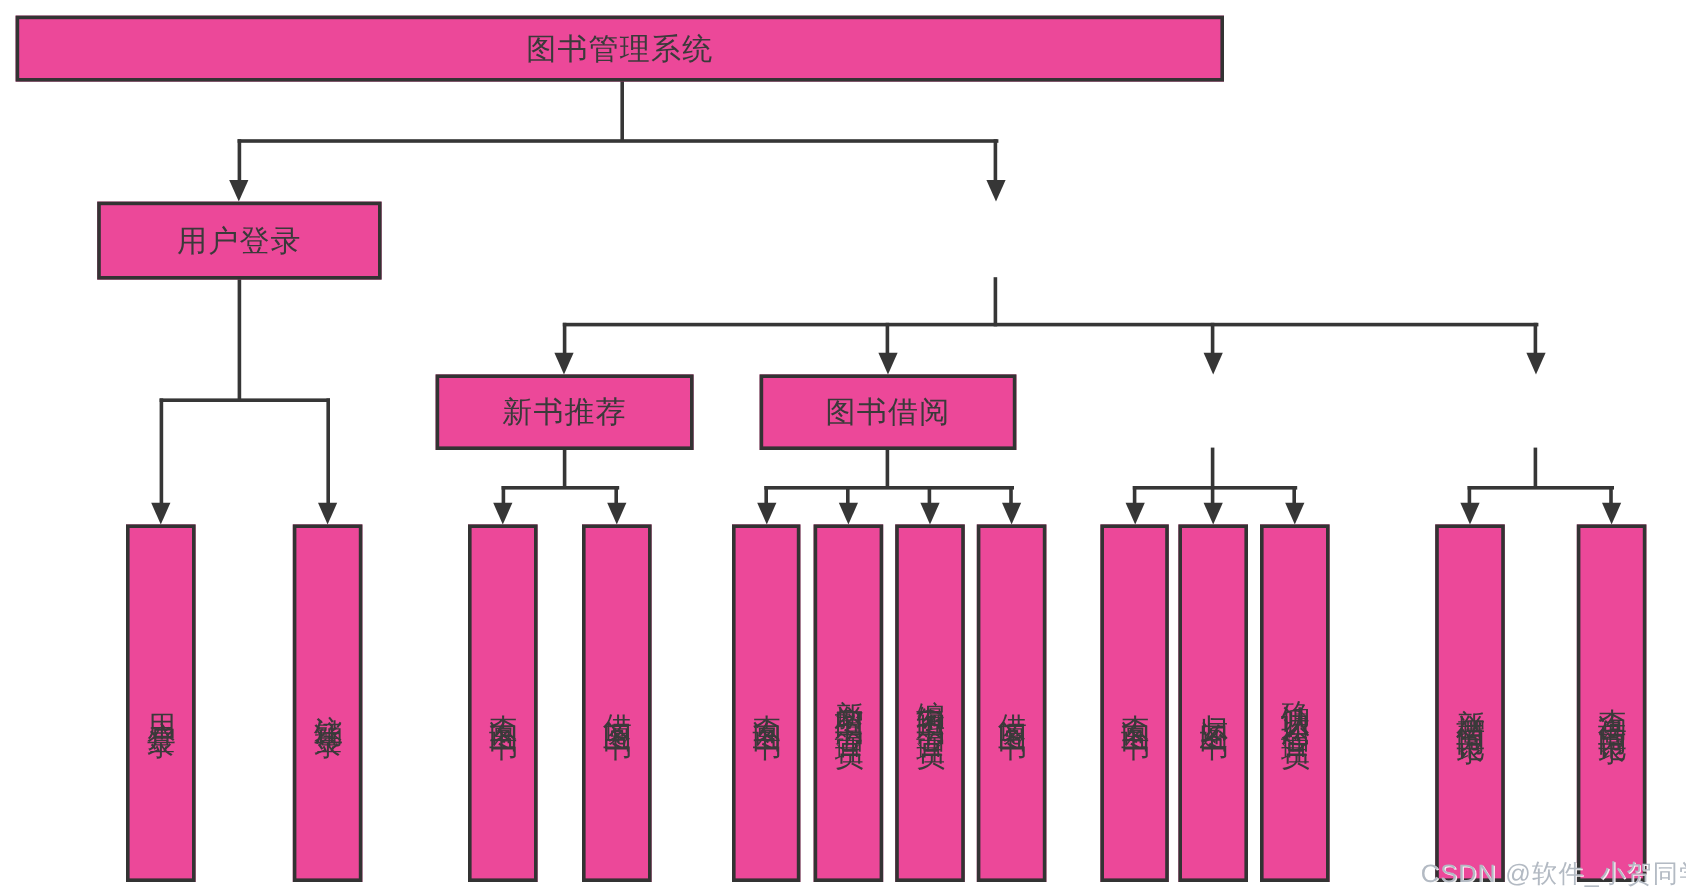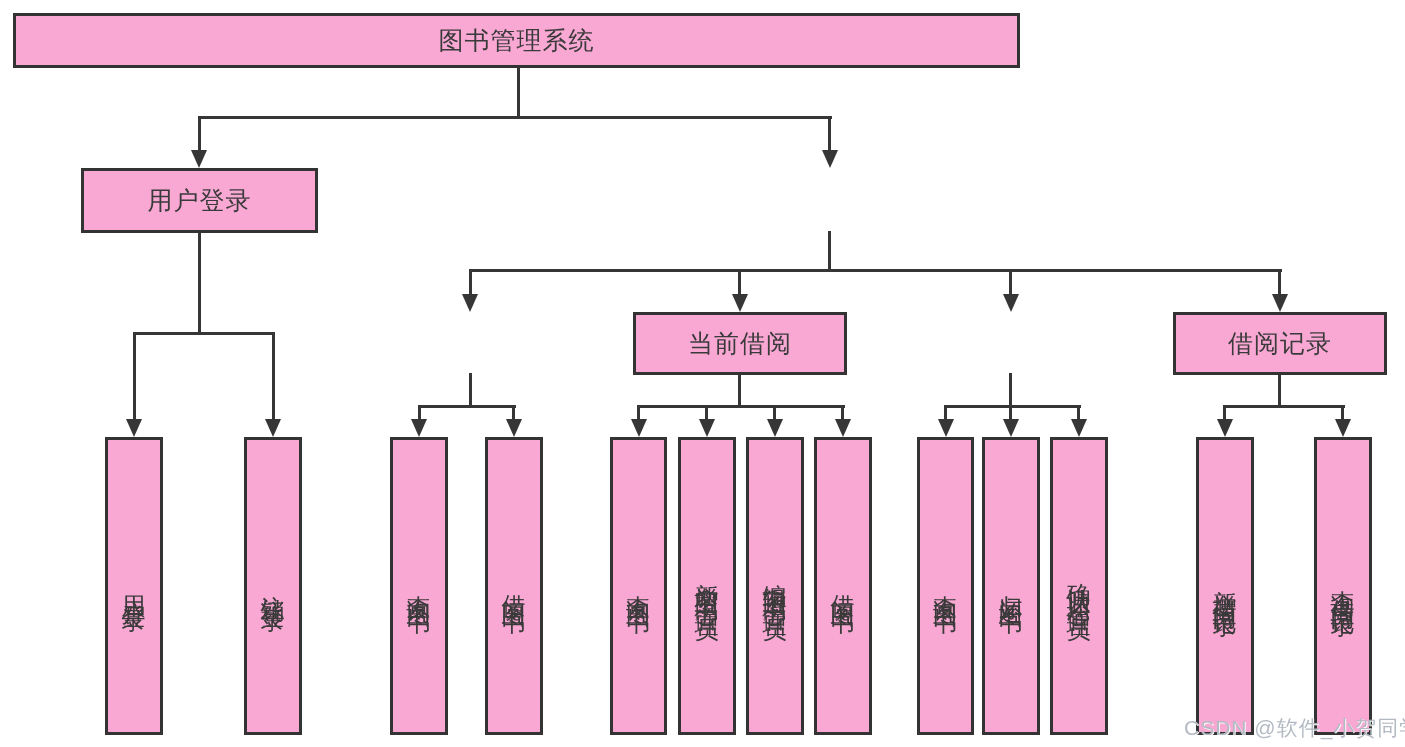--- a/index.html
+++ b/index.html
@@ -1,21 +1,21 @@
 <!DOCTYPE html>
 <html><head>
 <meta charset="utf-8">
 <style>
   html,body{margin:0;padding:0;background:#ffffff;}
   #canvas{
     position:relative;width:1405px;height:747px;background:#ffffff;overflow:hidden;
     font-family:"Liberation Sans","DejaVu Sans",sans-serif;
   }
   .box{
-    position:absolute;box-sizing:border-box;border:3px solid #333333;background:#f9a8d4;
+    position:absolute;box-sizing:border-box;border:3px solid #333333;background:#ec4899;
     display:flex;align-items:center;justify-content:center;z-index:2;
   }
   .hlabel{
     font-size:25px;color:#3a3a3a;letter-spacing:1px;white-space:nowrap;
   }
   .vlabel{
     writing-mode:vertical-lr;text-orientation:mixed;
     font-size:24px;color:#3a3a3a;letter-spacing:5px;line-height:1.05;white-space:nowrap;
   }
   .lv{position:absolute;width:3px;background:#363636;z-index:1;}
@@ -96,25 +96,25 @@
   <div class="arr" style="left:1335px;top:419px"></div>
 
   <div class="box" style="left:13px;top:13px;width:1007px;height:55px">
     <span class="hlabel">图书管理系统</span>
   </div>
 
   <div class="box" style="left:81px;top:168px;width:237px;height:65px">
     <span class="hlabel">用户登录</span>
   </div>
 
+  <div class="box" style="left:363px;top:312px;width:215px;height:63px">
+    <span class="hlabel">新书推荐</span>
+  </div>
   <div class="box" style="left:633px;top:312px;width:214px;height:63px">
-    <span class="hlabel">当前借阅</span>
-  </div>
-  <div class="box" style="left:1173px;top:312px;width:214px;height:63px">
-    <span class="hlabel">借阅记录</span>
+    <span class="hlabel">图书借阅</span>
   </div>
 
   <div class="box" style="left:105px;top:437px;width:58px;height:298px">
     <span class="vlabel">用户登录</span>
   </div>
   <div class="box" style="left:244px;top:437px;width:58px;height:298px">
     <span class="vlabel">注销登录</span>
   </div>
 
   <div class="box" style="left:390px;top:437px;width:58px;height:298px">

